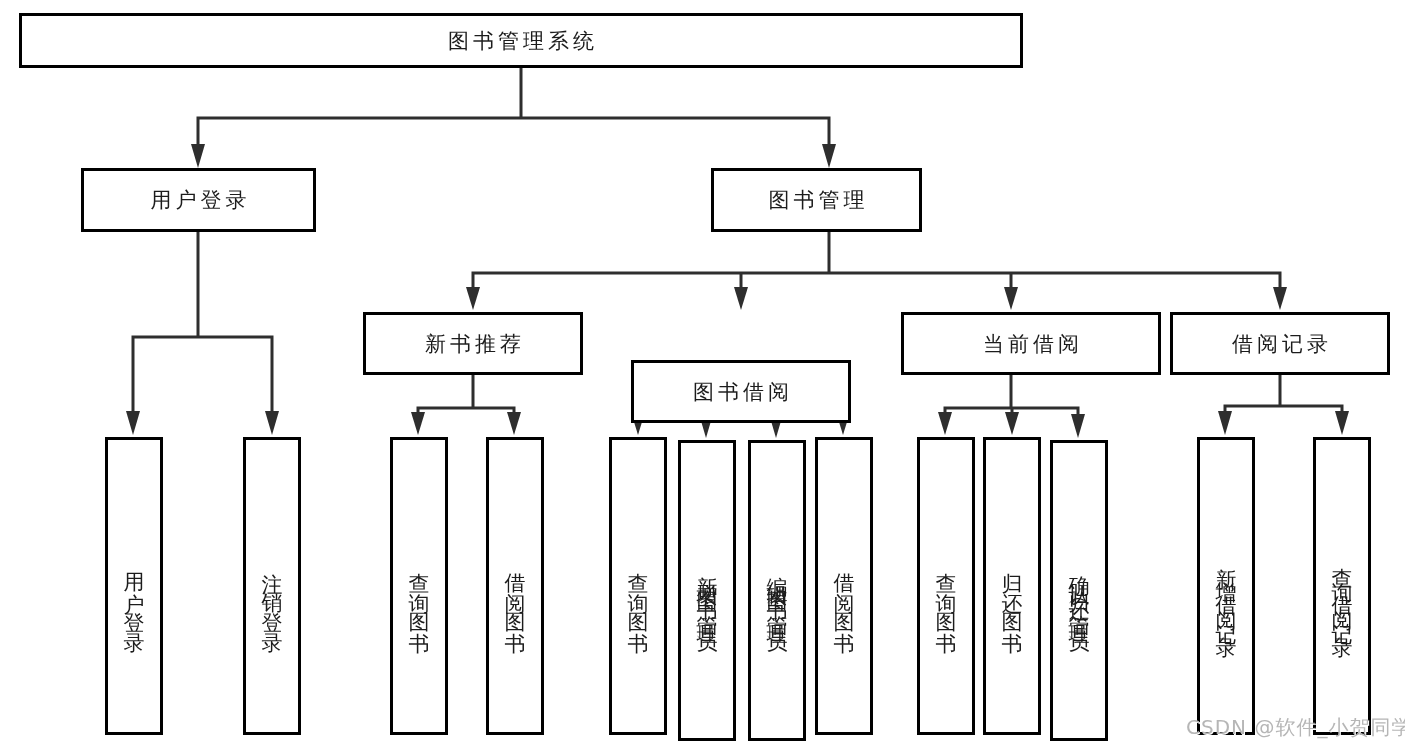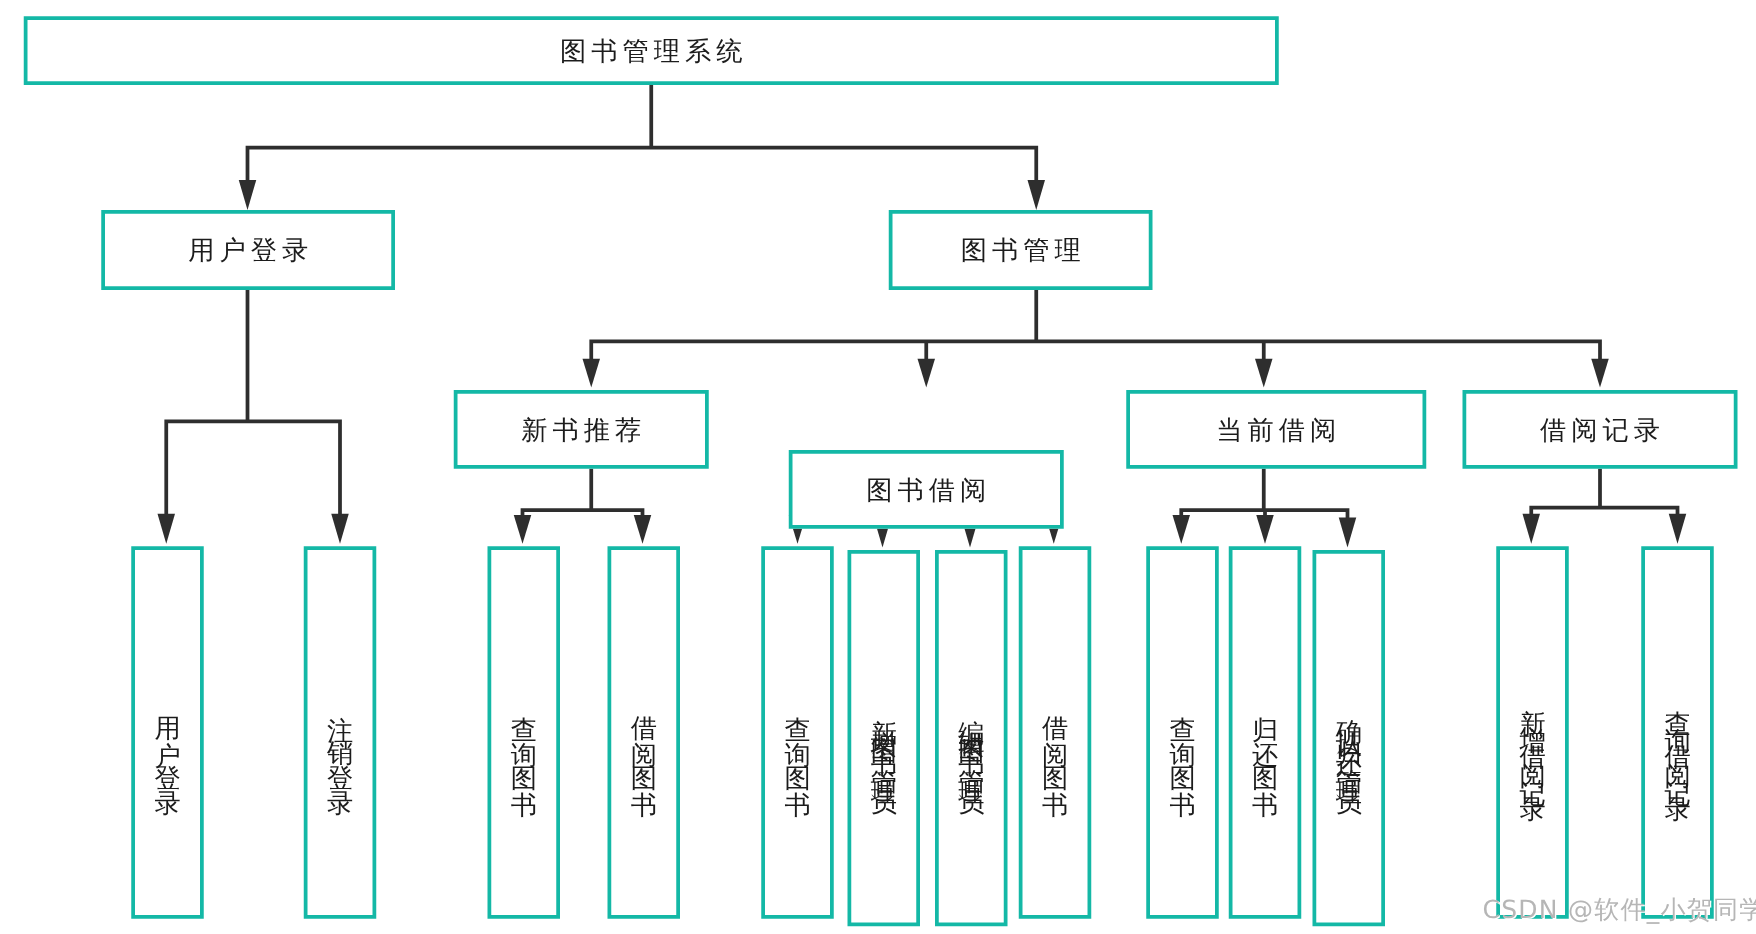--- a/index.html
+++ b/index.html
@@ -17,21 +17,21 @@
   }
   #connectors {
     position: absolute;
     left: 0; top: 0;
     width: 1405px;
     height: 747px;
   }
   .box {
     position: absolute;
     box-sizing: border-box;
-    border: 3px solid #14b8a6;
+    border: 3px solid #000000;
     background: #ffffff;
     display: flex;
     align-items: center;
     justify-content: center;
   }
   .box.h span {
     font-size: 21px;
     letter-spacing: 4px;
     text-indent: 4px;
     color: #1c1c1c;
@@ -107,27 +107,27 @@
     <span>图书管理系统</span>
   </div>
 
   <div class="box h" style="left:81px; top:168px; width:235px; height:64px;">
     <span>用户登录</span>
   </div>
   <div class="box h" style="left:711px; top:168px; width:211px; height:64px;">
     <span>图书管理</span>
   </div>
 
-  <div class="box h" style="left:363px; top:312px; width:204px; height:63px;">
+  <div class="box h" style="left:363px; top:312px; width:220px; height:63px;">
     <span>新书推荐</span>
   </div>
   <div class="box h" style="left:631px; top:312px; width:220px; height:63px;margin-top:48px;">
     <span>图书借阅</span>
   </div>
-  <div class="box h" style="left:901px; top:312px; width:240px; height:63px;">
+  <div class="box h" style="left:901px; top:312px; width:260px; height:63px;">
     <span>当前借阅</span>
   </div>
   <div class="box h" style="left:1170px; top:312px; width:220px; height:63px;text-align:center;">
     <span>借阅记录</span>
   </div>
 
   <div class="box leaf" style="left:105px; top:437px; width:58px; height:298px;">
     <span class="sp4">用户登录</span>
   </div>
   <div class="box leaf" style="left:243px; top:437px; width:58px; height:298px;">

